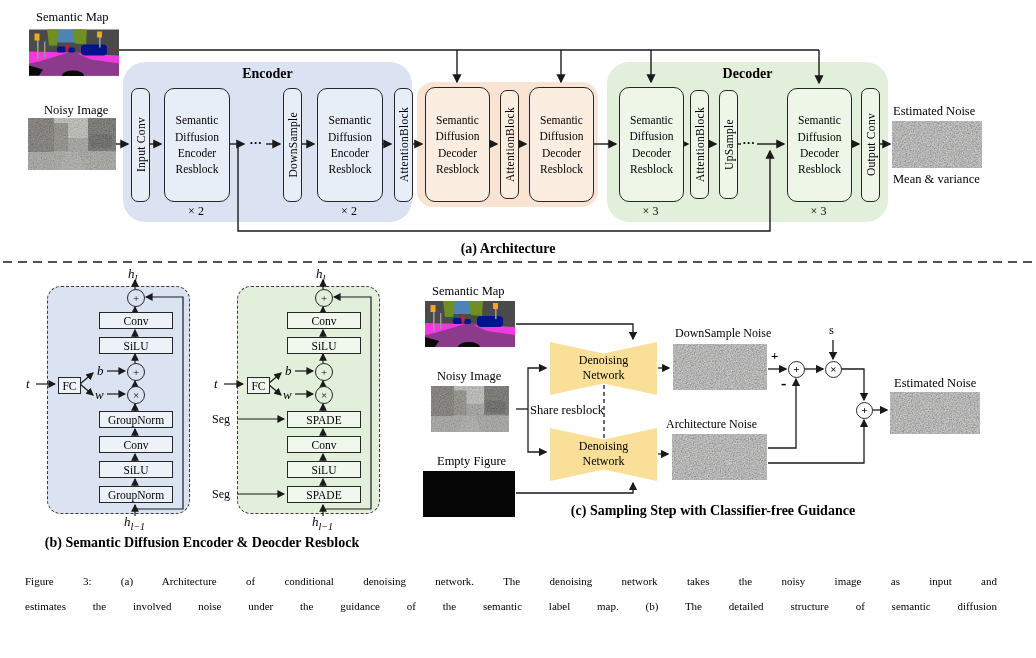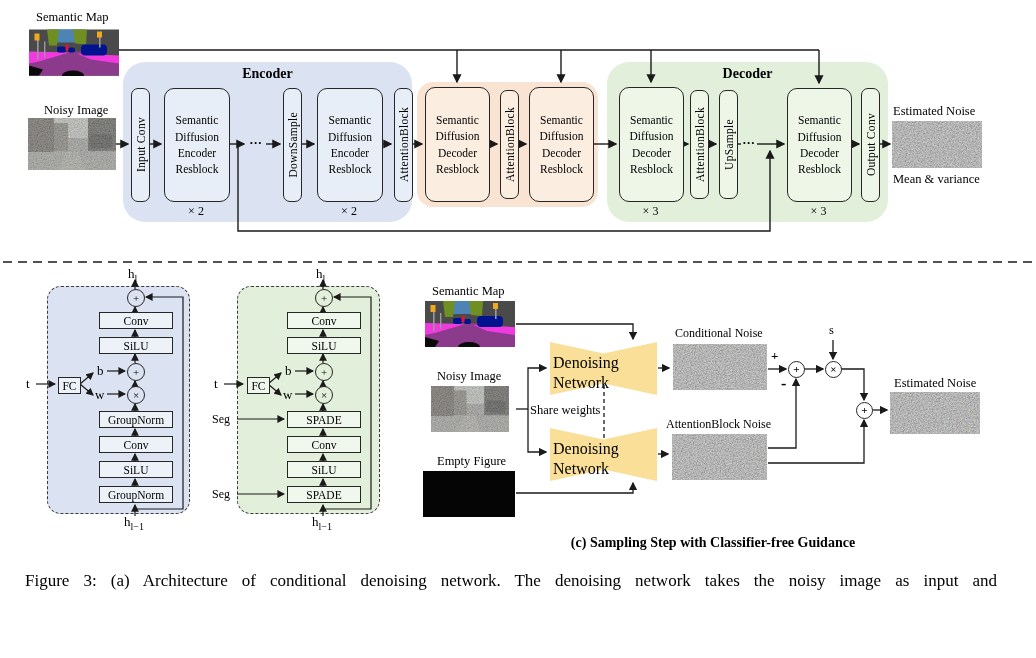--- a/index.html
+++ b/index.html
@@ -19,28 +19,28 @@
         font-size:11.5px;letter-spacing:.3px;white-space:nowrap;}
   .mult{position:absolute;font-size:12px;text-align:center;z-index:3;}
   .dots{position:absolute;font-size:13px;font-weight:bold;letter-spacing:1px;z-index:3;}
   .cap{position:absolute;font-weight:bold;font-size:14px;white-space:nowrap;z-index:3;}
   .panel{position:absolute;border:1.4px dashed #3a3a3a;border-radius:14px;z-index:1;}
   .sbox{position:absolute;border:1.2px solid #262626;width:72px;height:15px;
         display:flex;align-items:center;justify-content:center;font-size:11.5px;z-index:3;}
   .circ{position:absolute;border:1.2px solid #262626;border-radius:50%;
         display:flex;align-items:center;justify-content:center;z-index:3;
         font-size:11px;line-height:1;}
-  .math{position:absolute;font-size:13px;z-index:3;white-space:nowrap;}
+  .math{position:absolute;font-style:italic;font-size:13px;z-index:3;white-space:nowrap;}
   .math sub{font-size:10px;}
   .sign{position:absolute;font-weight:bold;font-size:13px;z-index:4;}
   .imgbox{position:absolute;z-index:3;}
   .conn{position:absolute;left:0;top:0;z-index:2;}
-  .bowtxt{position:absolute;z-index:3;font-size:16px;
+  .bowtxt{position:absolute;z-index:3;text-align:center;font-size:12px;
           line-height:1.25;white-space:pre-line;}
-  .figcap{position:absolute;left:25px;width:972px;font-size:17px;line-height:24.5px;z-index:3;}
+  .figcap{position:absolute;left:25px;width:972px;font-size:11px;line-height:24.5px;z-index:3;}
   .figcap .just{text-align:justify;text-align-last:justify;}
 </style>
 </head>
 <body>
 
 <div id="canvas">
 
   <svg width="0" height="0" class="abs">
     <defs>
       <marker id="arr" viewBox="0 0 10 10" refX="8.5" refY="5" markerWidth="6.5" markerHeight="6.5" orient="auto-start-reverse">
@@ -254,20 +254,21 @@
 
   <div class="lbl" style="left:893px;top:104px;">Estimated Noise</div>
   <div class="imgbox" style="left:892px;top:121px;">
     <svg width="90" height="47">
         <rect width="90" height="47" fill="#8a8b84"></rect>
       <rect width="90" height="47" filter="url(#grain)" opacity="0.85"></rect>
       </svg>
   </div>
   <div class="lbl" style="left:893px;top:172px;">Mean &amp; variance</div>
 
+  <div class="cap" style="left:258px;top:241px;width:500px;text-align:center;">(a) Architecture</div>
 
   <div class="math" style="left:128px;top:266px;">
     <span>h</span><sub>l</sub></div>
   <div class="circ" style="left:127px;top:289px;width:16px;height:16px;background:#dbe3f2;">+</div>
   <div class="sbox" style="left:99px;top:312px;background:#edf2f9;">Conv</div>
   <div class="sbox" style="left:99px;top:337px;background:#edf2f9;">SiLU</div>
   <div class="circ" style="left:127px;top:363px;width:16px;height:16px;background:#dbe3f2;">+</div>
   <div class="circ" style="left:127px;top:386px;width:16px;height:16px;background:#dbe3f2;">×</div>
   <div class="sbox" style="left:99px;top:411px;background:#edf2f9;">GroupNorm</div>
   <div class="sbox" style="left:99px;top:436px;background:#edf2f9;">Conv</div>
@@ -293,20 +294,21 @@
   <div class="sbox" style="left:287px;top:486px;background:#f0f7ec;">SPADE</div>
   <div class="math" style="left:312px;top:514px;">
     <span>h</span><sub>l−1</sub></div>
   <div class="math" style="left:214px;top:376px;">t</div>
   <div class="sbox" style="left:247px;top:377px;width:21px;height:15px;background:#f0f7ec;">FC</div>
   <div class="math" style="left:285px;top:363px;">b</div>
   <div class="math" style="left:283px;top:387px;">w</div>
   <div class="lbl" style="left:212px;top:412px;font-size:12px;">Seg</div>
   <div class="lbl" style="left:212px;top:487px;font-size:12px;">Seg</div>
 
+  <div class="cap" style="left:20px;top:535px;width:364px;text-align:center;">(b) Semantic Diffusion Encoder &amp; Deocder Resblock</div>
 
   <div class="lbl" style="left:432px;top:284px;">Semantic Map</div>
   <div class="imgbox" style="left:425px;top:301px;">
     <svg width="90" height="46" viewBox="0 0 90 46">
       <rect width="90" height="46" fill="#4a4a4a"></rect>
       <rect x="20" y="0" width="34" height="13" fill="#4e83b5"></rect>
       <polygon points="18,0 30,0 28,16 20,16" fill="#6f8f23"></polygon>
       <polygon points="44,0 58,0 57,15 46,14" fill="#6f8f23"></polygon>
       <polygon points="0,26 90,40 90,46 0,46" fill="#6d2d6d"></polygon>
       <polygon points="0,24 52,22 90,34 90,46 0,46" fill="#8c3a8c"></polygon>
@@ -339,30 +341,30 @@
       <rect width="88" height="52" filter="url(#grain)" opacity="0.5"></rect>
     </svg>
   </div>
   <div class="lbl" style="left:437px;top:454px;">Empty Figure</div>
   <div class="imgbox" style="left:423px;top:471px;width:92px;height:46px;background:#050505;"></div>
 
   <div class="bowtxt" style="left:553px;top:353px;width:101px;">Denoising
 Network</div>
   <div class="bowtxt" style="left:553px;top:439px;width:101px;">Denoising
 Network</div>
-  <div class="lbl" style="left:530px;top:403px;">Share weights</div>
-
-  <div class="lbl" style="left:675px;top:326px;font-size:12px;">Conditional Noise</div>
+  <div class="lbl" style="left:530px;top:403px;">Share resblock</div>
+
+  <div class="lbl" style="left:675px;top:326px;font-size:12px;">DownSample Noise</div>
   <div class="imgbox" style="left:673px;top:344px;">
     <svg width="94" height="46">
         <rect width="94" height="46" fill="#8a8b84"></rect>
       <rect width="94" height="46" filter="url(#grain)" opacity="0.85"></rect>
       </svg>
   </div>
-  <div class="lbl" style="left:666px;top:417px;font-size:12px;">AttentionBlock Noise</div>
+  <div class="lbl" style="left:666px;top:417px;font-size:12px;">Architecture Noise</div>
   <div class="imgbox" style="left:672px;top:434px;">
     <svg width="95" height="46">
         <rect width="95" height="46" fill="#8a8b84"></rect>
       <rect width="95" height="46" filter="url(#grain)" opacity="0.85"></rect>
       </svg>
   </div>
 
   <div class="sign" style="left:771px;top:348px;">+</div>
   <div class="sign" style="left:781px;top:375px;font-size:16px;">-</div>
   <div class="circ" style="left:788px;top:361px;width:15px;height:15px;background:#fff;font-weight:bold;">+</div>
@@ -371,19 +373,20 @@
   <div class="circ" style="left:856px;top:402px;width:15px;height:15px;background:#fff;font-weight:bold;">+</div>
 
   <div class="lbl" style="left:894px;top:376px;">Estimated Noise</div>
   <div class="imgbox" style="left:890px;top:392px;">
     <svg width="90" height="42">
         <rect width="90" height="42" fill="#8a8b84"></rect>
       <rect width="90" height="42" filter="url(#grain)" opacity="0.85"></rect>
       </svg>
   </div>
 
-  <div class="cap" style="left:530px;top:535px;width:366px;text-align:center;">(c) Sampling Step with Classifier-free Guidance</div>
+  <div class="cap" style="left:530px;top:503px;width:366px;text-align:center;">(c) Sampling Step with Classifier-free Guidance</div>
 
   <div class="figcap" style="top:569px;">
     <div class="just">Figure 3: (a) Architecture of conditional denoising network.  The denoising network takes the noisy image as input and</div>
+    <div class="just">estimates the involved noise under the guidance of the semantic label map. (b) The detailed structure of semantic diffusion</div>
   </div>
 
 </div>
 
 </body></html>

